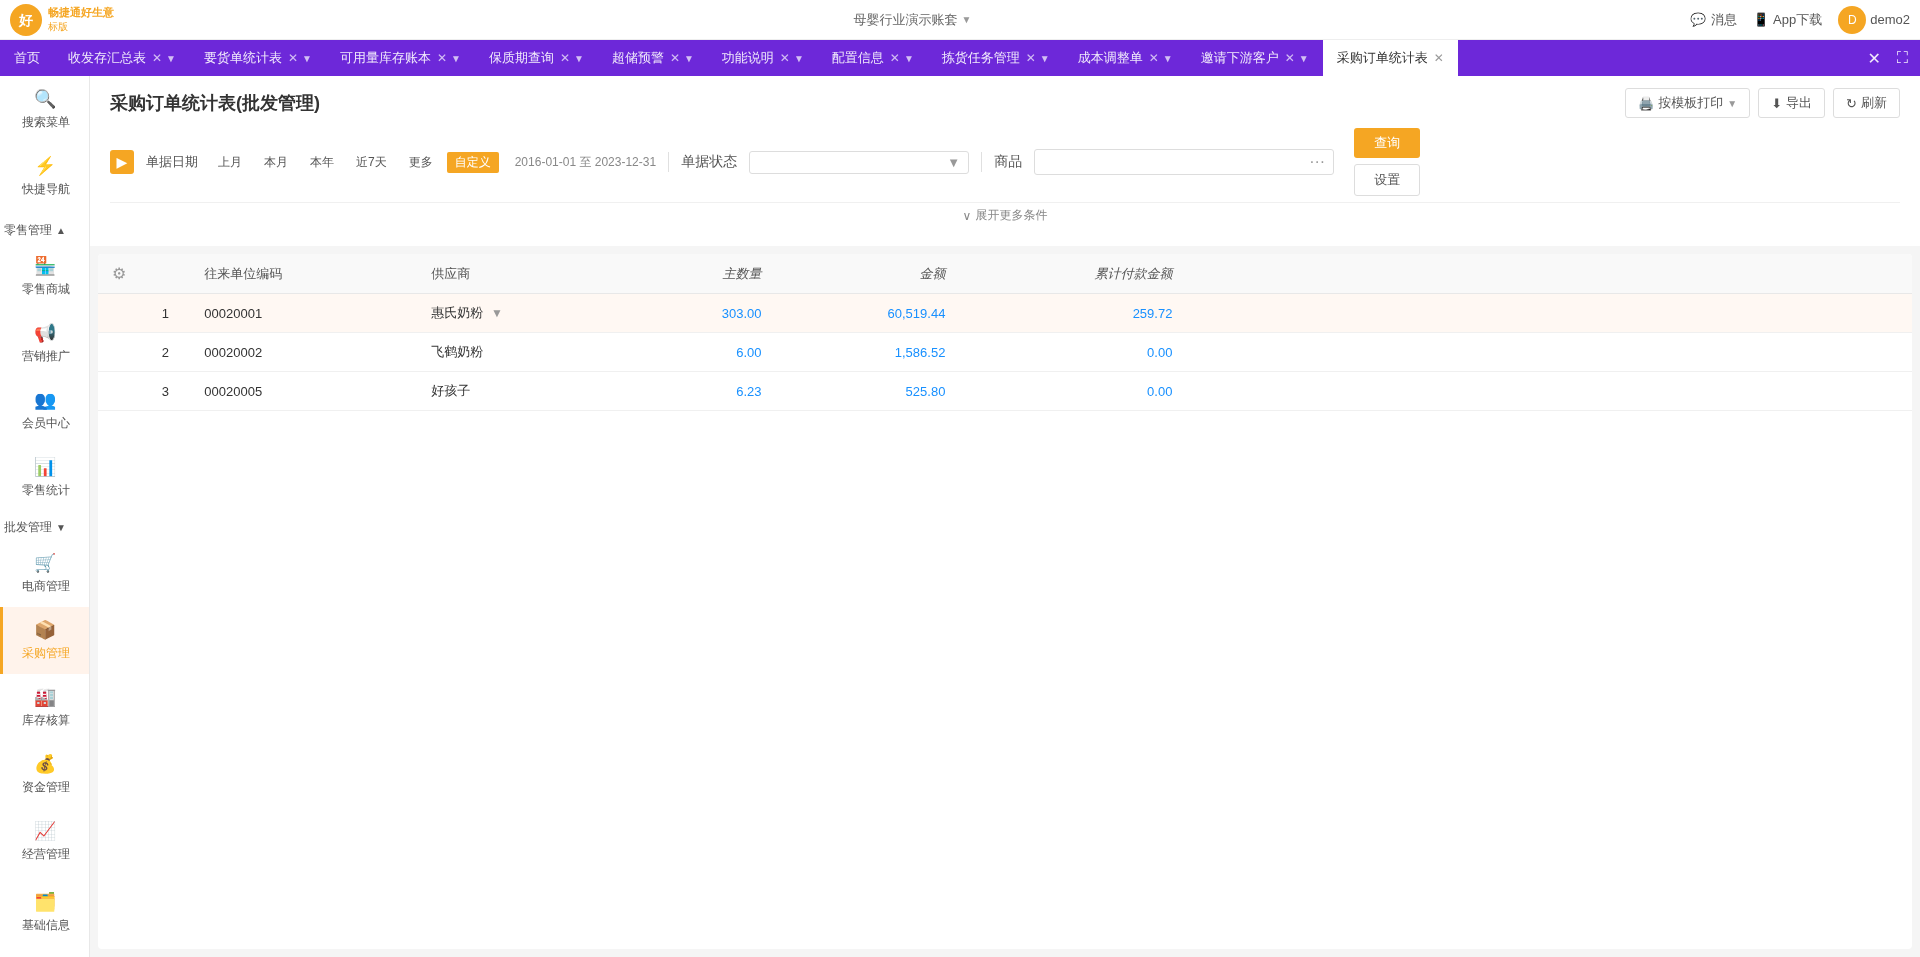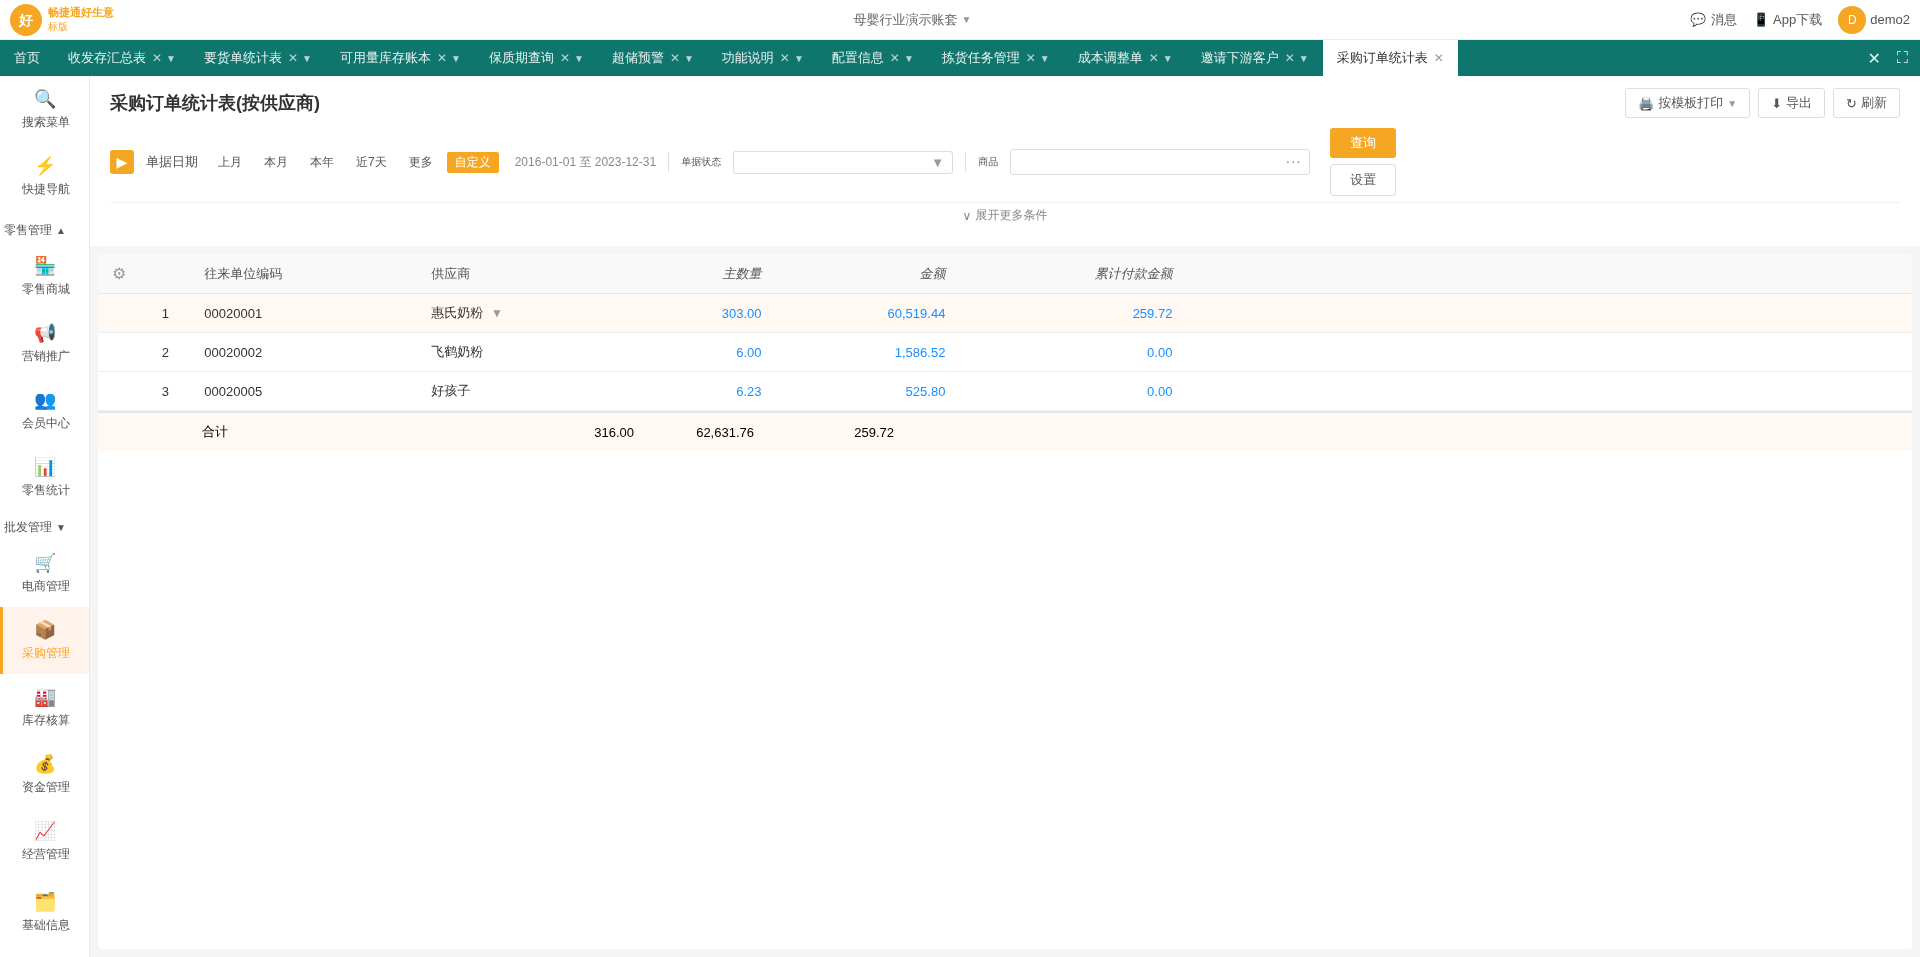--- a/index.html
+++ b/index.html
@@ -55,21 +55,21 @@
       display: flex;
       align-items: center;
       justify-content: center;
       color: white;
       font-size: 12px;
     }
 
     
     .nav-tabs {
       height: 36px;
-      background: #0f766e;
+      background: #6d28d9;
       display: flex;
       align-items: center;
       padding: 0 0;
       flex-shrink: 0;
       overflow: hidden;
     }
     .nav-tab {
       height: 36px;
       padding: 0 14px;
       display: flex;
@@ -277,21 +277,21 @@
     .date-range-text {
       font-size: 12px;
       color: #888;
     }
     .filter-separator {
       width: 1px;
       height: 20px;
       background: #e0e0e0;
     }
     .filter-field-label {
-      font-size: 10px;
+      font-size: 14px;
       color: #555;
       white-space: nowrap;
     }
     .filter-input-wrapper {
       display: flex;
       align-items: center;
       border: 1px solid #ddd;
       border-radius: 3px;
       padding: 3px 8px;
       background: #fff;
@@ -589,21 +589,21 @@
     <div class="sidebar-item">
       
       
     </div>
 
   </div>
 
   <div class="content-area">
 
     <div class="page-header">
-      <h1 class="page-title">采购订单统计表(按供应商)</h1>
+      <h1 class="page-title">采购订单统计表(批发管理)</h1>
       <div class="page-header-actions">
         <button class="btn-print">
           <span>🖨️</span>
           <span>按模板打印</span>
           <span class="dropdown-arrow">▼</span>
         </button>
         <button class="btn-export">
           <span>⬇</span>
           <span>导出</span>
         </button>
@@ -729,34 +729,16 @@
               <span class="link-text">525.80</span>
             </td>
             <td class="right">
               <span class="link-text">0.00</span>
             </td>
             <td></td>
           </tr>
         </tbody>
       </table>
 
-      <div style="background:#fff8f3;border-top:2px solid #e8e8e8;display:flex;align-items:center;padding:10px 0;position:sticky;bottom:0;">
-        <div style="width:40px;flex-shrink:0;"></div>
-        <div style="width:50px;flex-shrink:0;"></div>
-        <div style="min-width:160px;flex-shrink:0;padding:0 14px;">
-          <span>合计</span>
-        </div>
-        <div style="min-width:200px;flex-shrink:0;padding:0 14px;"></div>
-        <div style="min-width:100px;flex-shrink:0;padding:0 14px;text-align:right;">
-          <span>316.00</span>
-        </div>
-        <div style="min-width:120px;flex-shrink:0;padding:0 14px;text-align:right;">
-          <span>62,631.76</span>
-        </div>
-        <div style="min-width:140px;flex-shrink:0;padding:0 14px;text-align:right;">
-          <span>259.72</span>
-        </div>
-        <div style="flex:1;"></div>
-      </div>
     </div>
 
   </div>
 </div>
 
 </body></html>

